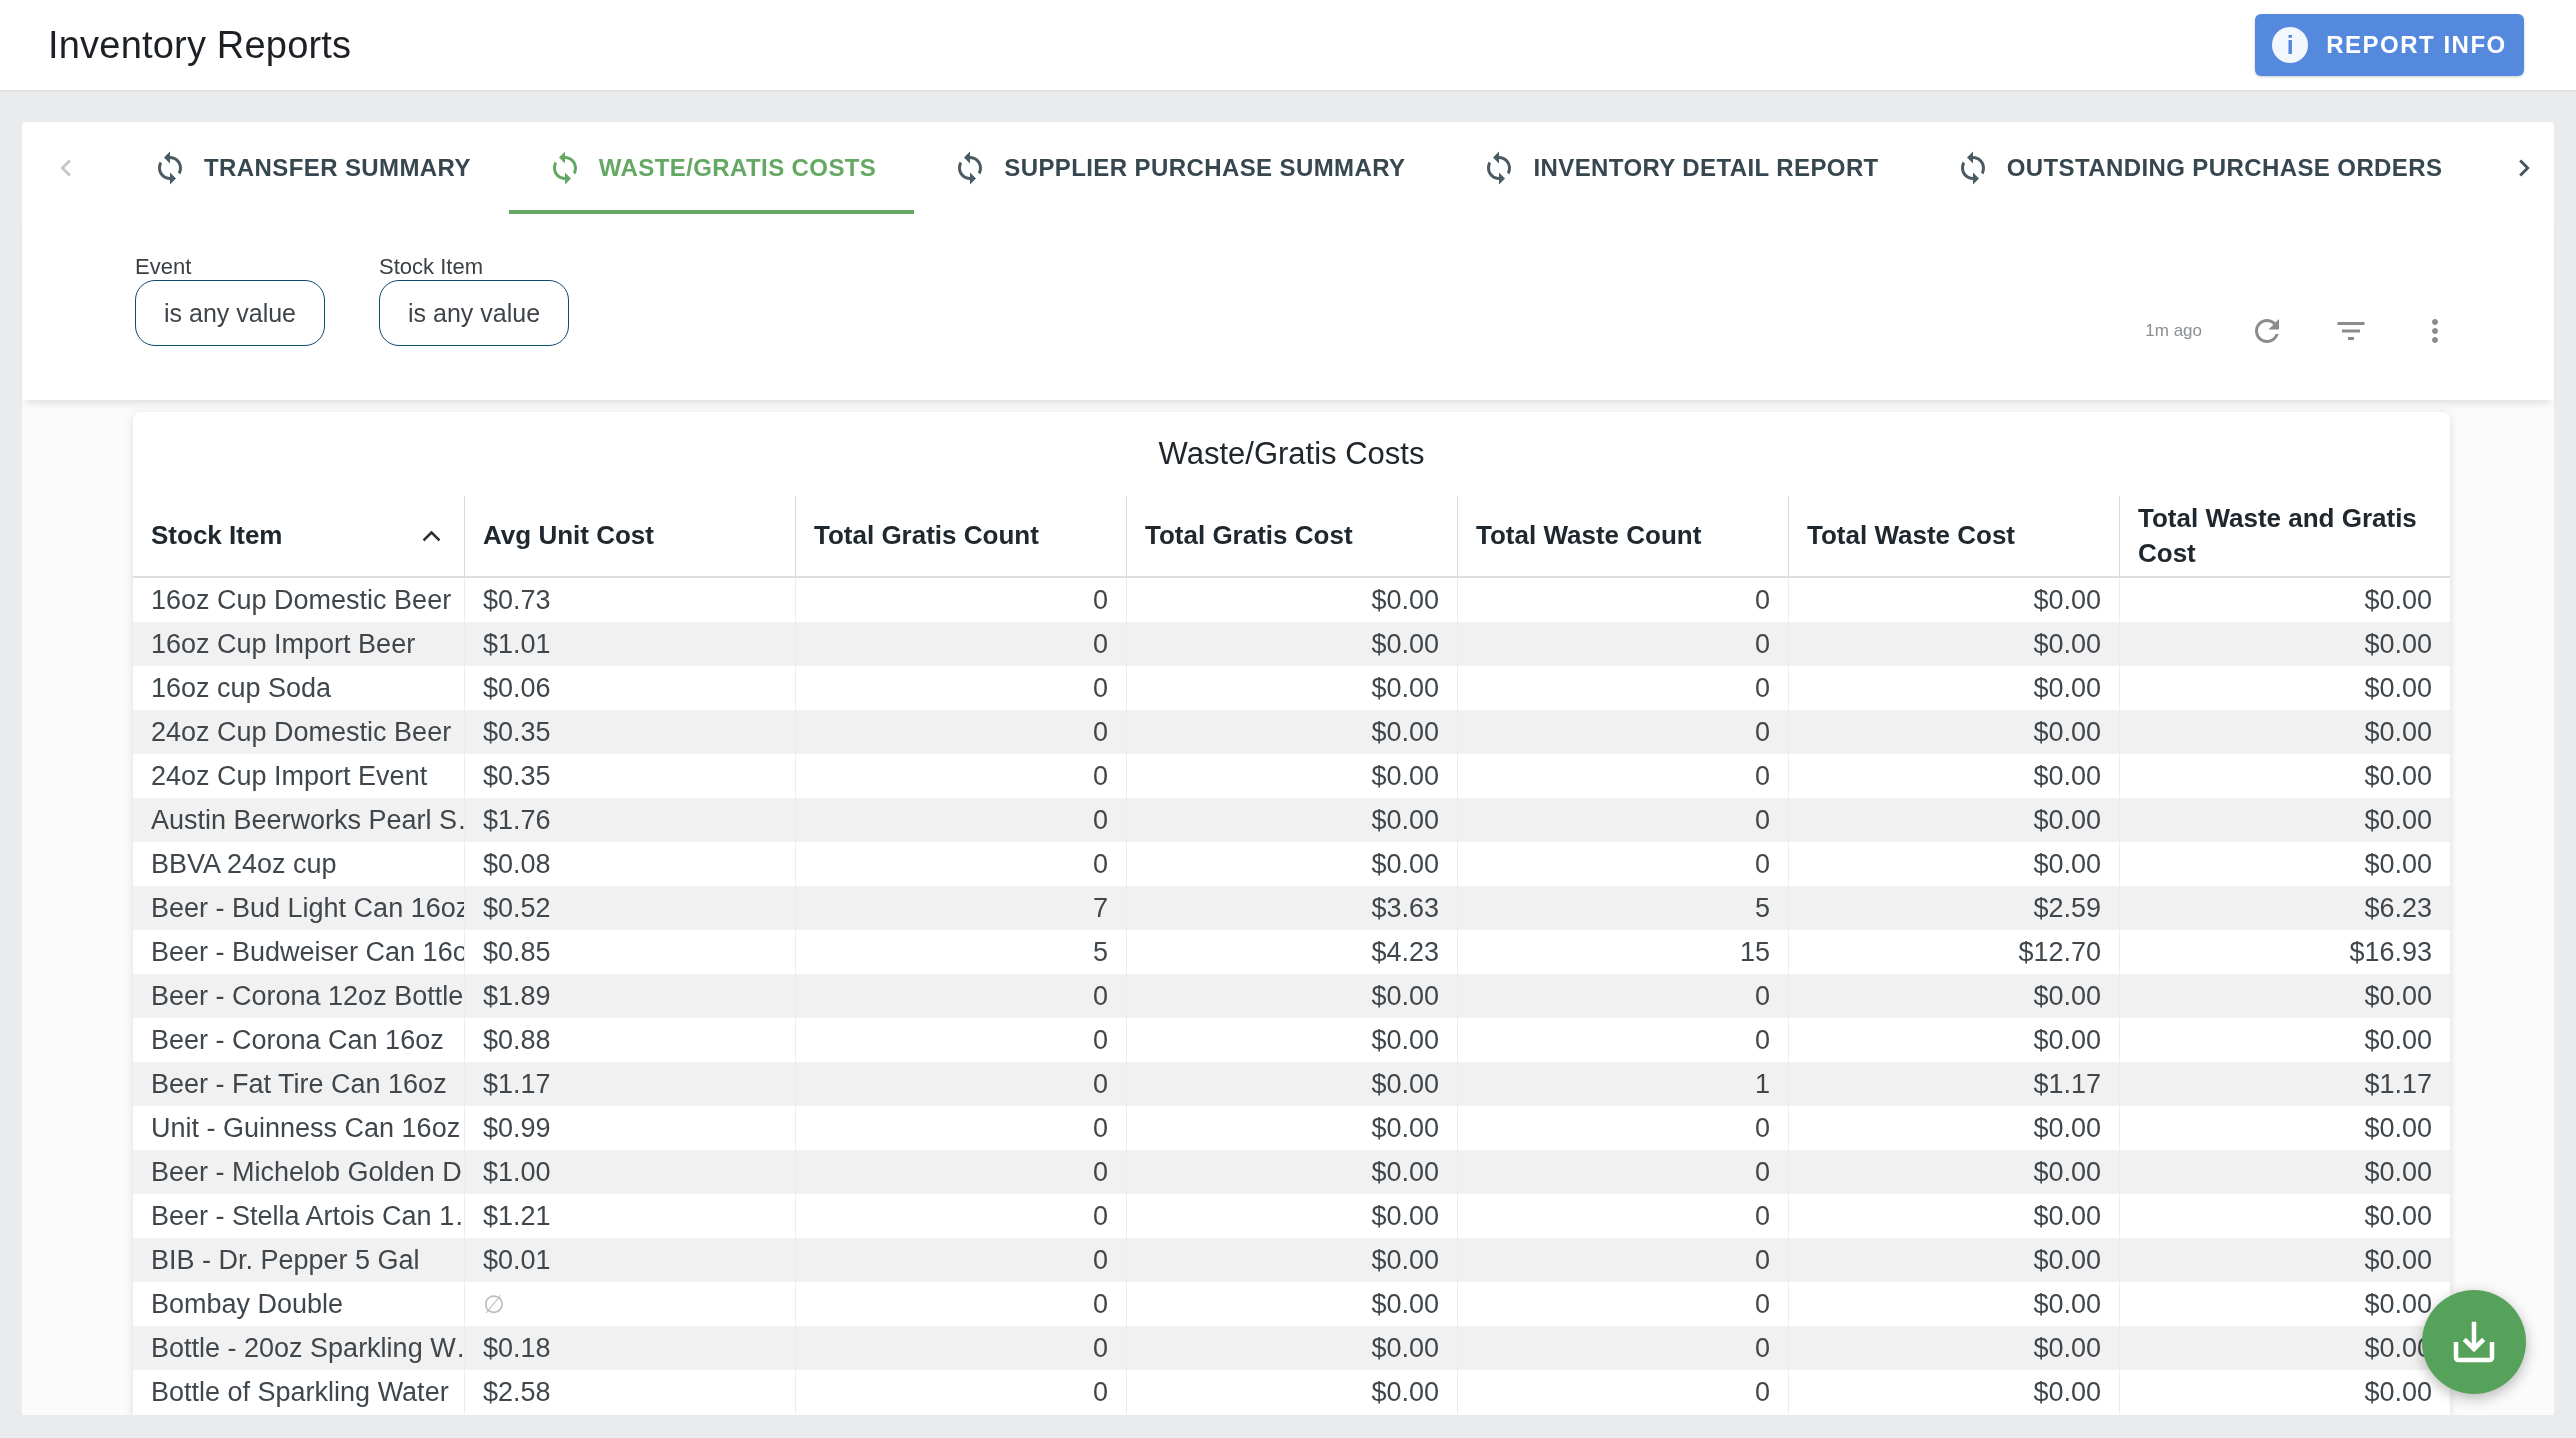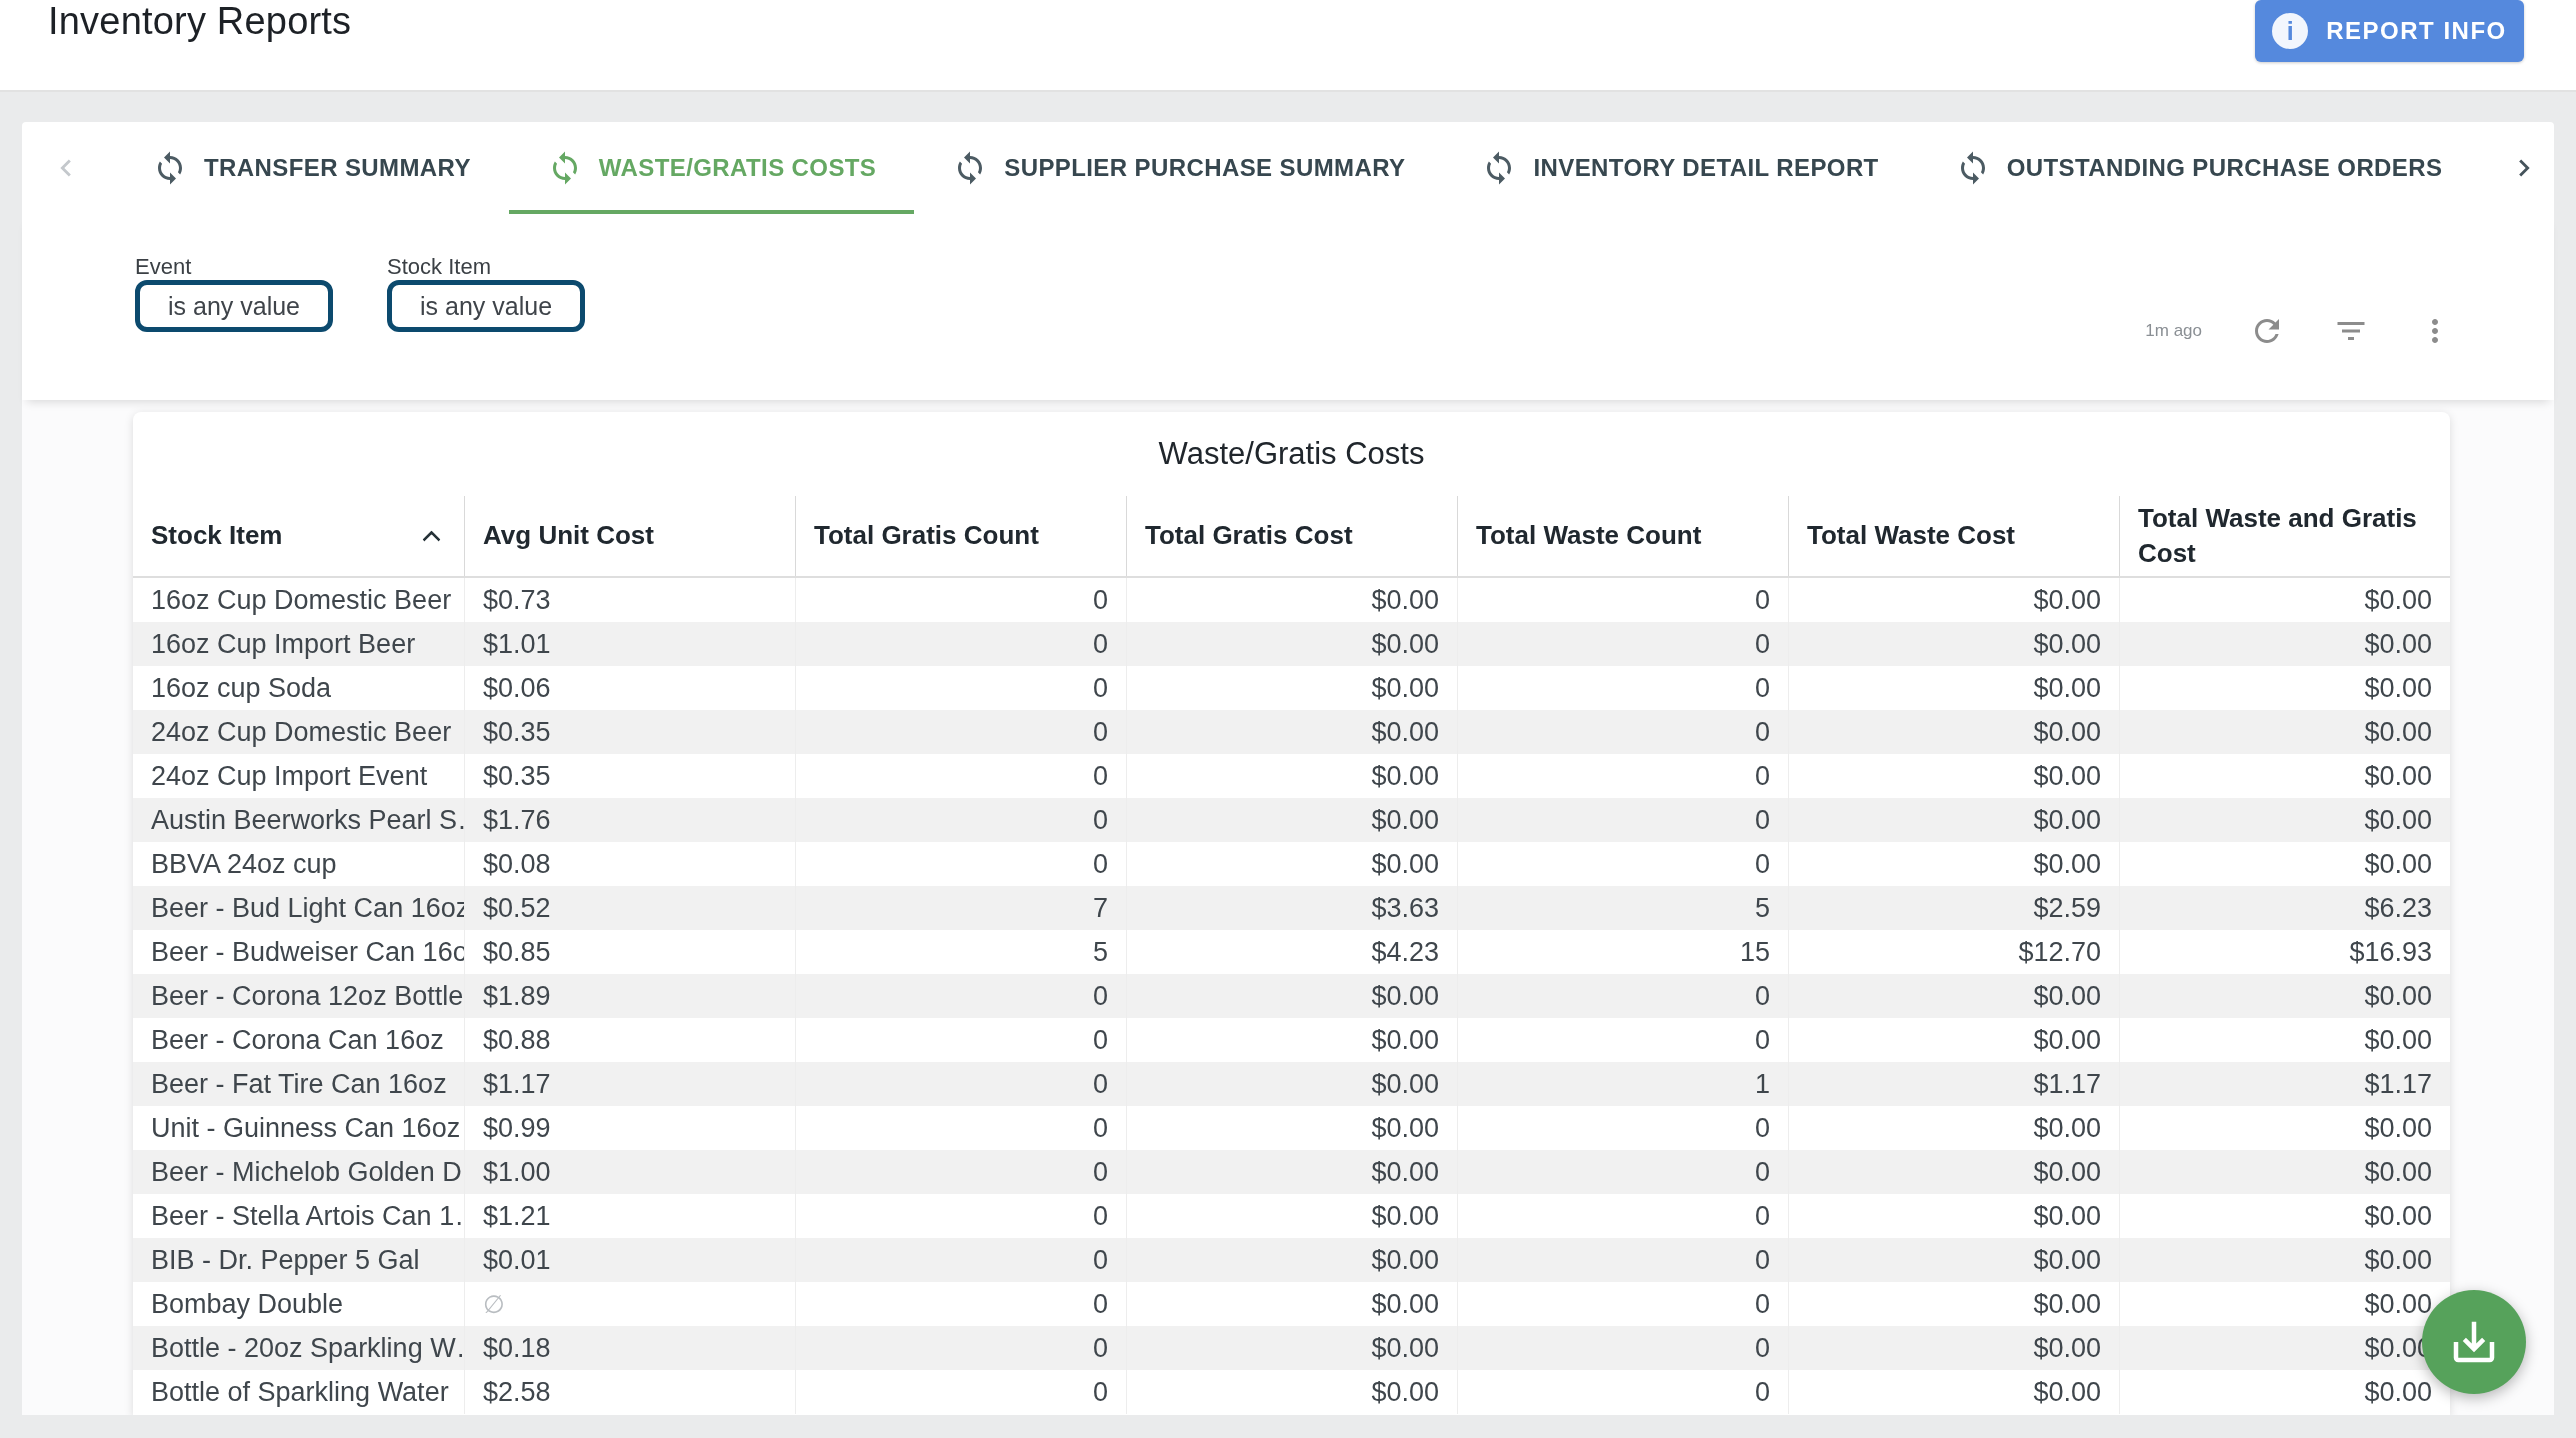--- a/index.html
+++ b/index.html
@@ -7,21 +7,21 @@
   body {
     font-family:"Liberation Sans","DejaVu Sans",sans-serif;
     background:#eaebec;
     overflow:hidden;
     position:relative;
   }
   
   .topbar {
     position:absolute; left:0; top:0; width:2576px; height:92px;
     background:#ffffff; border-bottom:2px solid #e2e2e2;
-    display:flex; align-items:flex-start; padding:0 52px 0 48px;
+    display:flex; align-items:center; padding:0 52px 0 48px;
   }
   .page-title { font-size:38px; color:#1d2126; font-weight:400; letter-spacing:0.2px; }
   .report-info-btn {
     margin-left:auto; width:269px; height:62px; border:none; border-radius:6px;
     background:#5589dd; color:#ffffff; display:flex; align-items:center; justify-content:center;
     gap:18px; cursor:pointer; box-shadow:0 1px 3px rgba(0,0,0,0.2);
   }
   .report-info-btn .info-circle {
     width:36px; height:36px; border-radius:50%; background:#f2f6fd; color:#5589dd;
     display:flex; align-items:center; justify-content:center;
@@ -64,21 +64,21 @@
   
   .filterbar {
     height:186px; position:relative; flex:0 0 auto; z-index:3;
     padding:40px 0 0 113px; background:#ffffff;
     box-shadow:0 7px 9px -5px rgba(0,0,0,0.14);
     display:flex; gap:54px;
   }
   .filter-group { display:flex; flex-direction:column; }
   .filter-label { font-size:22px; color:#3b4045; margin-bottom:0; }
   .filter-select {
-    min-width:190px; height:52px; border:5px solid #0c4a6e; border-radius:12px;
+    min-width:190px; height:66px; border:1px solid #0c4a6e; border-radius:20px;
     display:flex; align-items:center; justify-content:center; padding:0 28px;
     font-size:25px; color:#3f444a; cursor:pointer; background:#ffffff;
   }
   .qr-toolbar {
     position:absolute; right:100px; top:98px;
     display:flex; align-items:center; gap:46px;
   }
   .last-updated { font-size:17px; color:#8a8f94; }
   .tool-icon { width:38px; height:38px; cursor:pointer; display:flex; align-items:center; justify-content:center; }
   .tool-icon svg { width:36px; height:36px; fill:#8c8c8c; }

